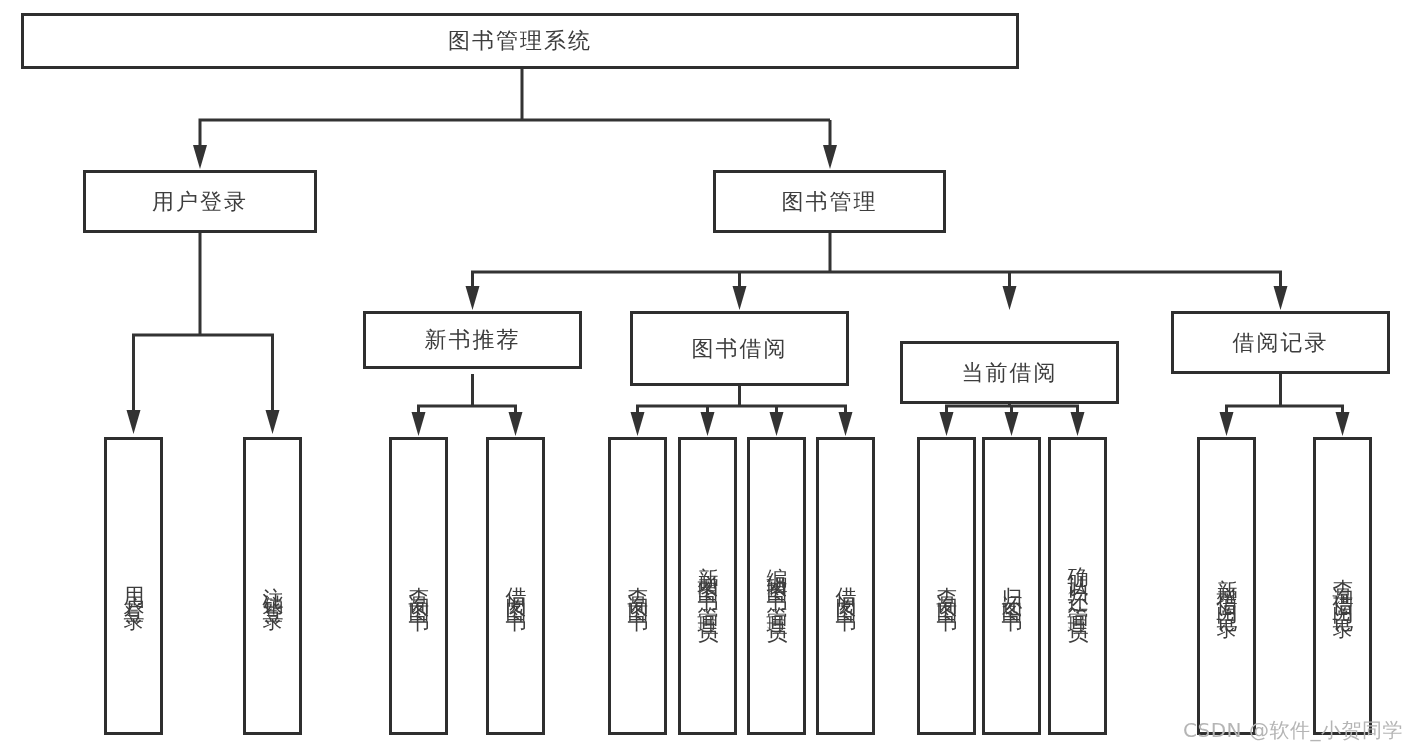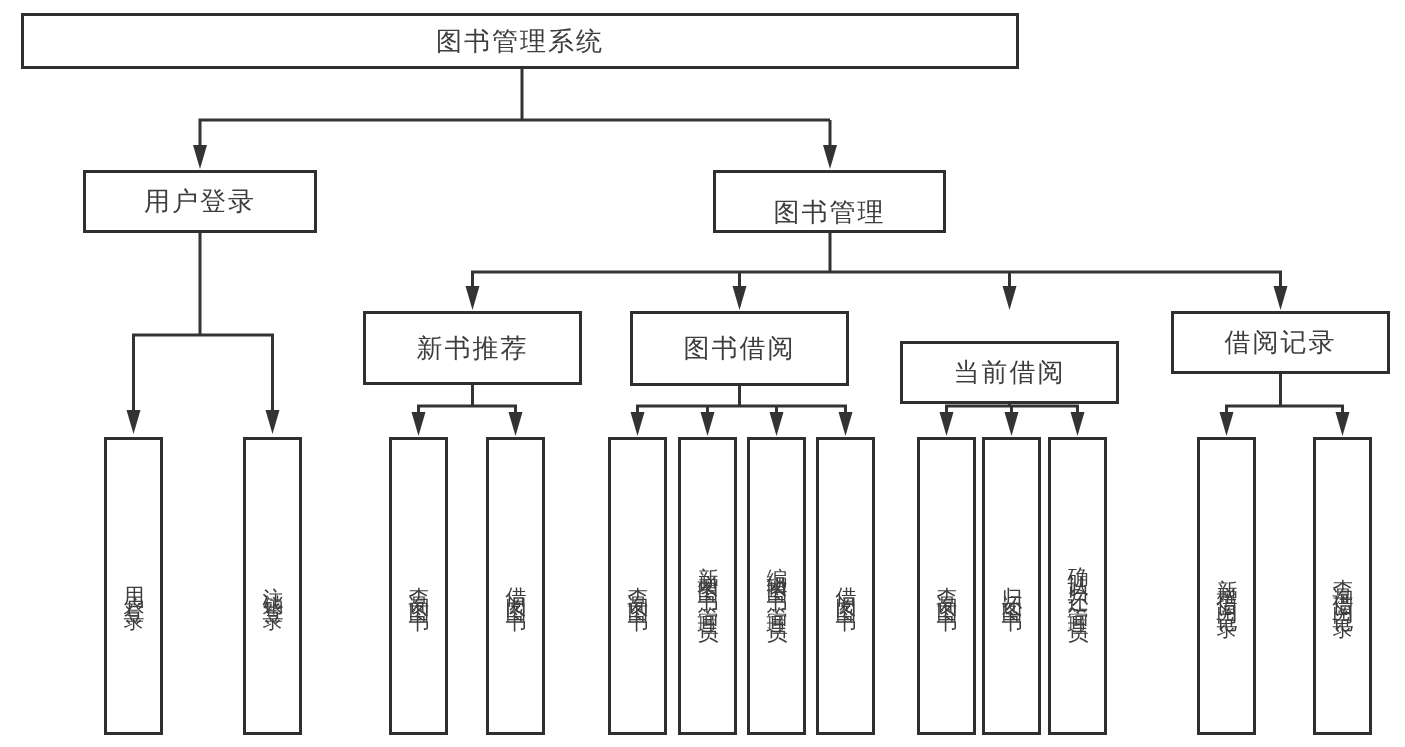--- a/index.html
+++ b/index.html
@@ -22,21 +22,21 @@
     background: #ffffff;
     border: 3px solid #2f2f2f;
     box-sizing: border-box;
     display: flex;
     align-items: center;
     justify-content: center;
     color: #3d3d3d;
     z-index: 2;
   }
   .node.h span {
-    font-size: 26px;
+    font-size: 22px;
     letter-spacing: 2px;
     white-space: nowrap;
     font-family: Liberation Mono, monospace;
   }
   .node.v { width: 59px; height: 298px; }
   .node.v span {
     writing-mode: vertical-rl;
     text-orientation: mixed;
     font-size: 21px;
     letter-spacing: 8px;
@@ -109,25 +109,25 @@
     </g>
   </svg>
 
   <div class="node h" style="left:21px; top:13px; width:998px; height:56px;">
     <span>图书管理系统</span>
   </div>
 
   <div class="node h" style="left:83px; top:170px; width:234px; height:63px;">
     <span>用户登录</span>
   </div>
-  <div class="node h" style="left:713px; top:170px; width:233px; height:63px;align-items:flex-end;">
+  <div class="node h" style="left:713px; top:170px; width:233px; height:63px;">
     <span>图书管理</span>
   </div>
 
-  <div class="node h" style="left:363px; top:311px; width:219px; height:74px;">
+  <div class="node h" style="left:363px; top:311px; width:219px; height:58px;">
     <span>新书推荐</span>
   </div>
   <div class="node h" style="left:630px; top:311px; width:219px; height:75px;">
     <span>图书借阅</span>
   </div>
   <div class="node h" style="left:900px; top:311px; width:219px; height:63px;margin-top:30px;">
     <span>当前借阅</span>
   </div>
   <div class="node h" style="left:1171px; top:311px; width:219px; height:63px;">
     <span>借阅记录</span>
@@ -170,14 +170,15 @@
     <span>确认归还（管理员）</span>
   </div>
 
   <div class="node v" style="left:1197px; top:437px;">
     <span>新增借阅记录</span>
   </div>
   <div class="node v" style="left:1313px; top:437px;">
     <span>查询借阅记录</span>
   </div>
 
+  <div class="watermark">CSDN @软件_小贺同学</div>
 
 </div>
 
 </body></html>

